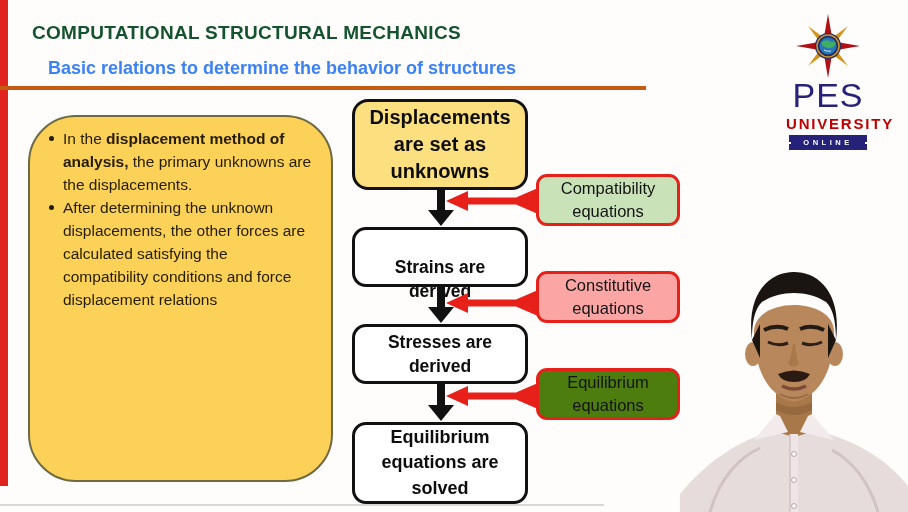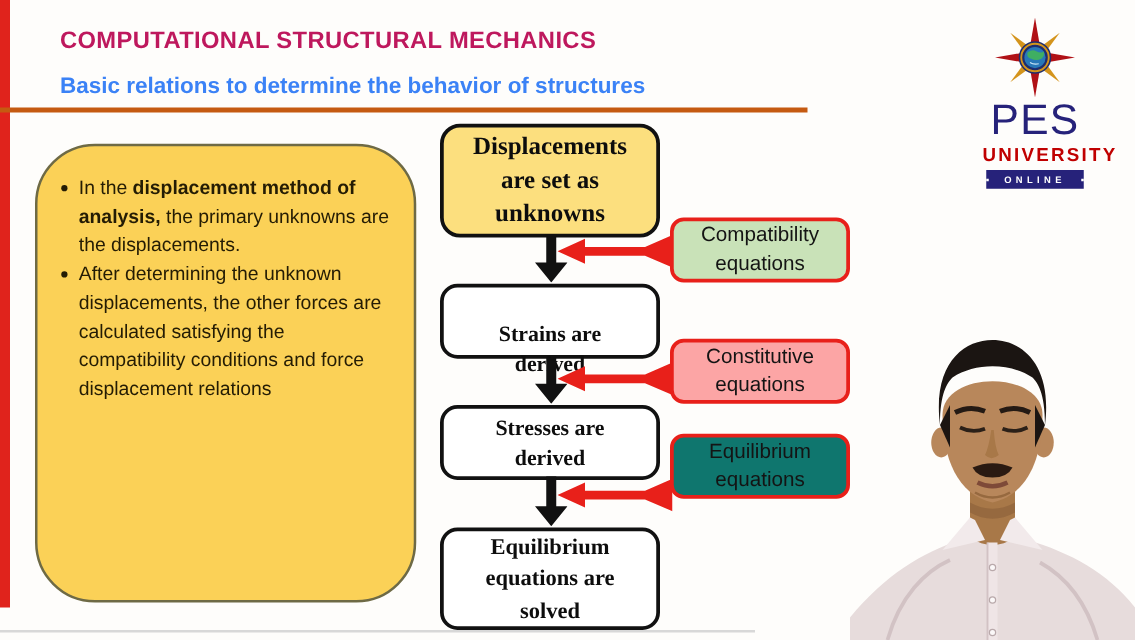--- a/index.html
+++ b/index.html
@@ -3,53 +3,53 @@
 <meta charset="utf-8">
 <style>
   html,body{margin:0;padding:0;}
   body{width:908px;height:512px;overflow:hidden;font-family:"Liberation Sans",sans-serif;}
   .slide{position:relative;width:908px;height:512px;background:#fefdfb;}
 
   
   .red-bar{position:absolute;left:0;top:0;width:8px;height:486px;background:#e0231c;}
 
   
-  .title{position:absolute;left:48px;top:22px;font-size:19px;font-weight:bold;color:#be185d;letter-spacing:.3px;}
+  .title{position:absolute;left:32px;top:22px;font-size:19px;font-weight:bold;color:#14532d;letter-spacing:.3px;}
   .subtitle{position:absolute;left:48px;top:58px;font-size:18px;font-weight:bold;color:#3b82f6;}
   .h-rule{position:absolute;left:0;top:86px;width:646px;height:4px;background:#c55a11;}
 
   
   .notes{position:absolute;left:28px;top:115px;width:305px;height:367px;background:#fbd157;
-         border:2px solid #6e6a45;border-radius:48px;box-sizing:border-box;padding:22px 14px 0 18px;}
+         border:2px solid #6e6a45;border-radius:48px;box-sizing:border-box;padding:10px 14px 0 18px;}
   .notes ul{margin:0;padding:0;list-style:none;}
   .notes li{position:relative;padding-left:15px;font-size:15.5px;line-height:23px;color:#241c04;}
   .notes .dot{position:absolute;left:1px;top:9px;width:5px;height:5px;border-radius:50%;background:#241c04;}
   .notes b{font-weight:bold;}
 
   
   .step{position:absolute;left:352px;width:176px;background:#fff;border:3px solid #111;
         border-radius:14px;box-sizing:border-box;display:flex;align-items:center;justify-content:center;
-        text-align:center;font-weight:bold;color:#0d0d0d;font-family:Liberation Serif, serif;}
+        text-align:center;font-weight:bold;color:#0d0d0d;}
   .step1{top:99px;height:91px;background:#fcdf7e;font-size:20px;line-height:1.35;border-radius:16px;}
   .step1 span{width:150px;}
   .step2{top:227px;height:60px;font-size:17.5px;line-height:1.4;}
   .step2 span{width:120px;margin-top:44px;}
   .step3{top:324px;height:60px;font-size:17.5px;line-height:1.4;}
   .step3 span{width:130px;}
   .step4{top:422px;height:82px;font-size:18px;line-height:1.4;}
   .step4 span{width:140px;}
 
   
   .callout{position:absolute;left:536px;width:144px;height:52px;border:3px solid #e8201a;border-radius:11px;
            box-sizing:border-box;display:flex;align-items:center;justify-content:center;text-align:center;
            font-size:16.5px;line-height:1.4;color:#141414;}
   .callout span{width:124px;}
   .co1{top:174px;background:#c9e2b8;}
   .co2{top:271px;background:#fca5a5;}
-  .co3{top:347px;background:#0f766e;}
+  .co3{top:368px;background:#4d7c0f;}
 
   .arrow-svg{position:absolute;}
 
   
   .logo{position:absolute;left:786px;top:14px;width:84px;text-align:center;}
   .logo .pes{font-size:34px;font-weight:normal;color:#26227a;line-height:1;letter-spacing:1px;margin-top:-4px;}
   .logo .univ{font-size:15px;font-weight:bold;color:#c00000;letter-spacing:1.8px;margin-top:3px;}
   .logo .online-bar{margin:3px auto 0;width:78px;background:#26227a;color:#fff;font-size:7.5px;font-weight:bold;
         letter-spacing:3.5px;padding:3px 0;display:flex;align-items:center;justify-content:center;gap:12px;}
   .logo .dash{display:inline-block;width:6px;height:2px;background:#fff;}

